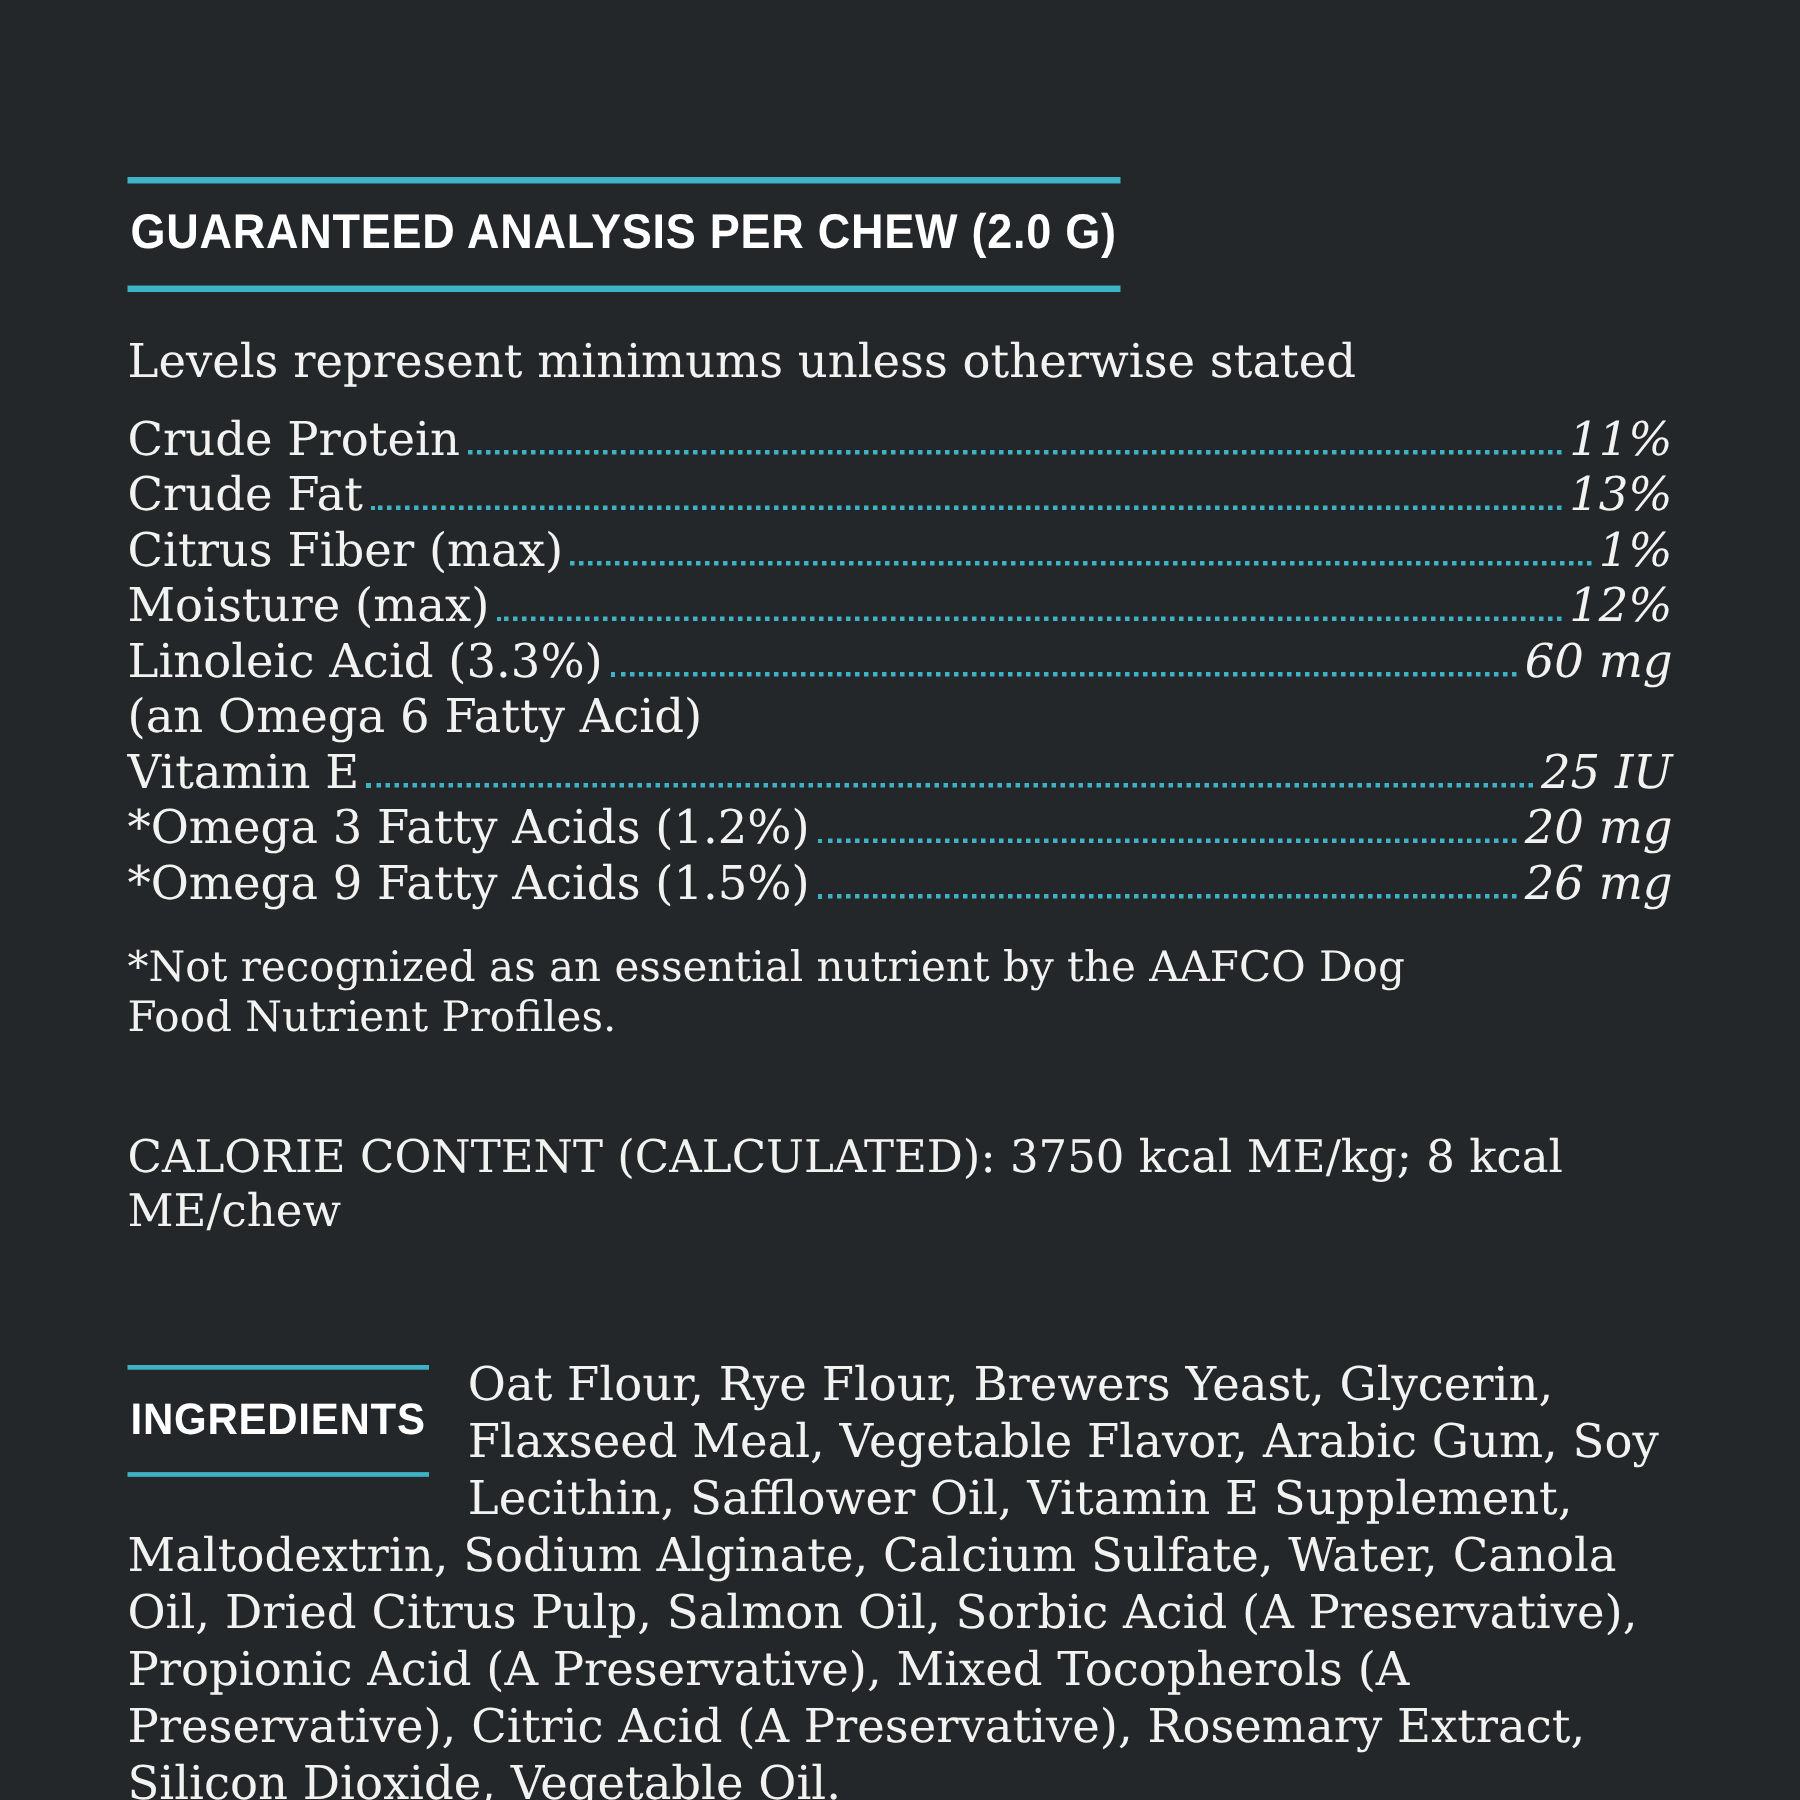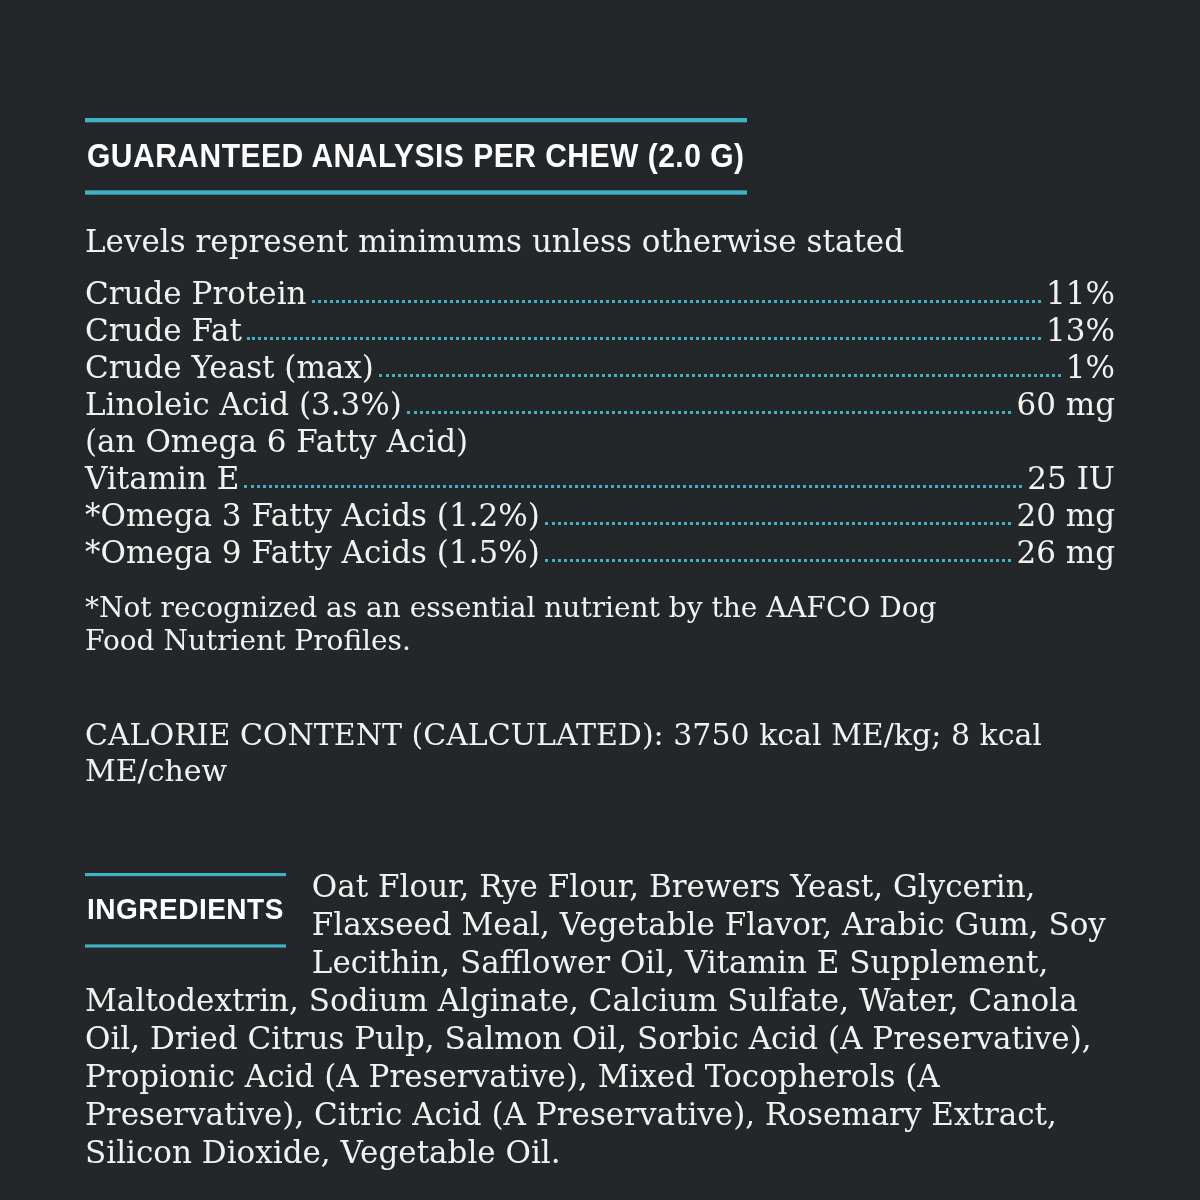--- a/index.html
+++ b/index.html
@@ -49,21 +49,21 @@
     line-height: 37px;
     white-space: nowrap;
   }
   .ga-dots {
     flex: 1 1 auto;
     border-bottom: 3px dotted #3fb3c6;
     align-self: flex-end;
     margin: 0 5px 9px 5px;
     min-width: 20px;
   }
-  .ga-value { text-align: right; }
+  .ga-value { text-align: right; font-style: italic; }
 
   
   .ga-footnote {
     margin-top: 20px;
     font-size: 28px;
     line-height: 33px;
     max-width: 900px;
   }
 
   
@@ -113,25 +113,30 @@
         <span class="ga-value">11%</span>
       </div>
 
       <div class="ga-row">
         <span class="ga-label">Crude Fat</span>
         <span class="ga-dots"></span>
         <span class="ga-value">13%</span>
       </div>
 
       <div class="ga-row">
-        <span class="ga-label">Crude Yeast (max)</span>
+        <span class="ga-label">Citrus Fiber (max)</span>
         <span class="ga-dots"></span>
         <span class="ga-value">1%</span>
       </div>
 
+      <div class="ga-row">
+        <span class="ga-label">Moisture (max)</span>
+        <span class="ga-dots"></span>
+        <span class="ga-value">12%</span>
+      </div>
 
       <div class="ga-row">
         <span class="ga-label">Linoleic Acid (3.3%)</span>
         <span class="ga-dots"></span>
         <span class="ga-value">60 mg</span>
       </div>
 
       <div class="ga-row">
         <span class="ga-label">(an Omega 6 Fatty Acid)</span>
       </div>

